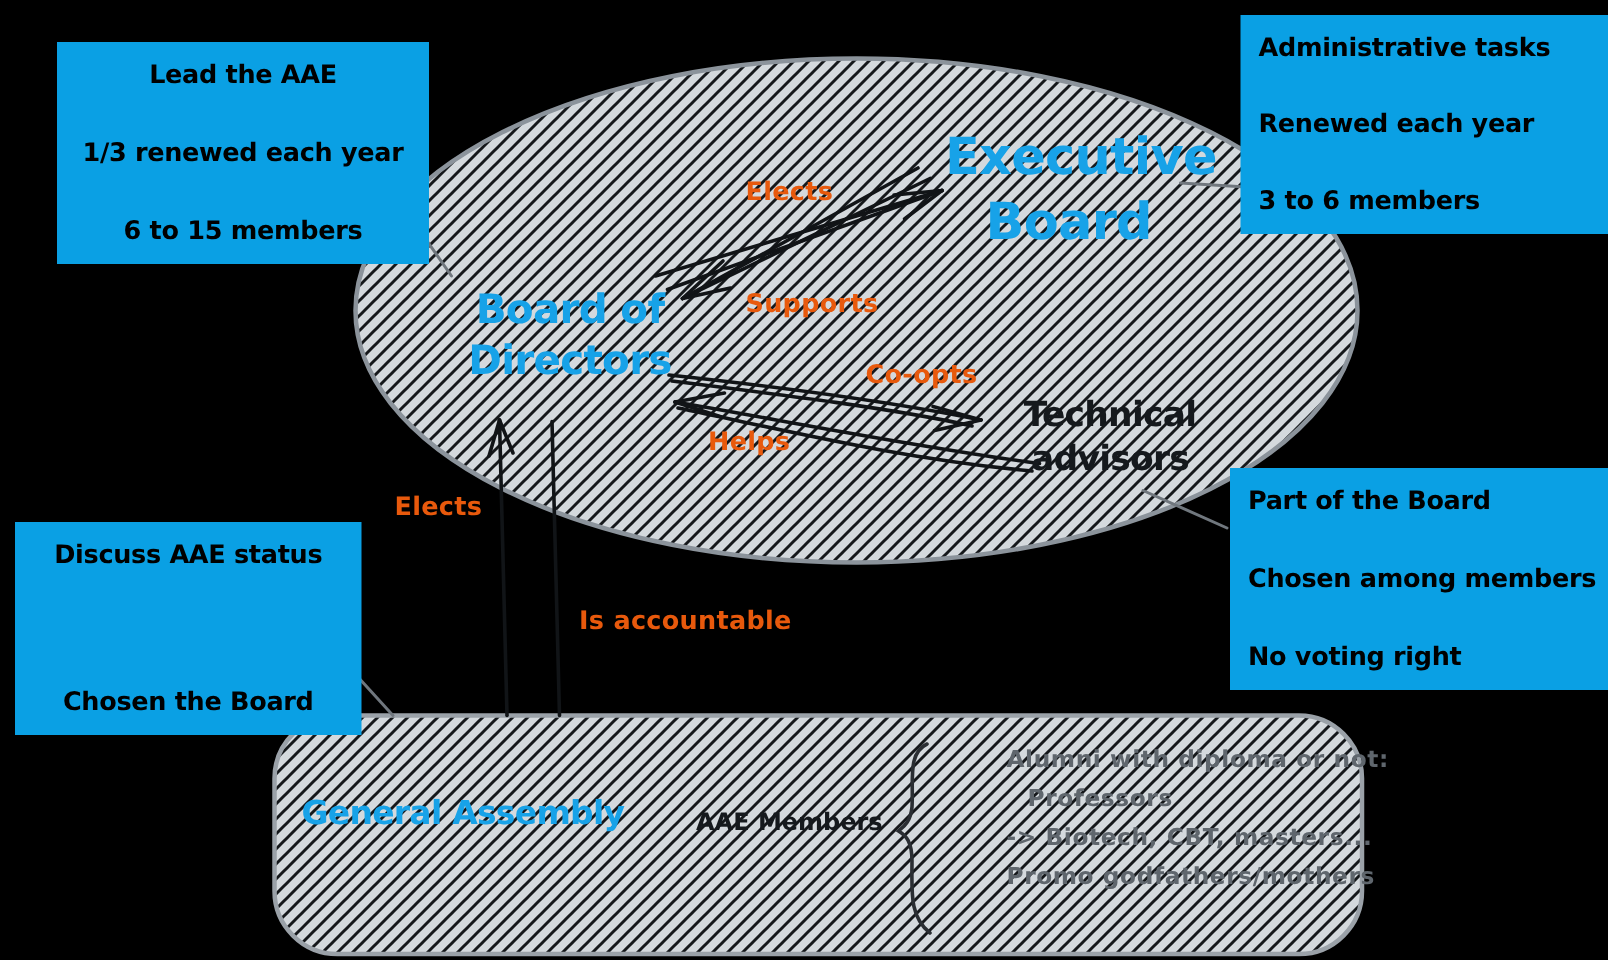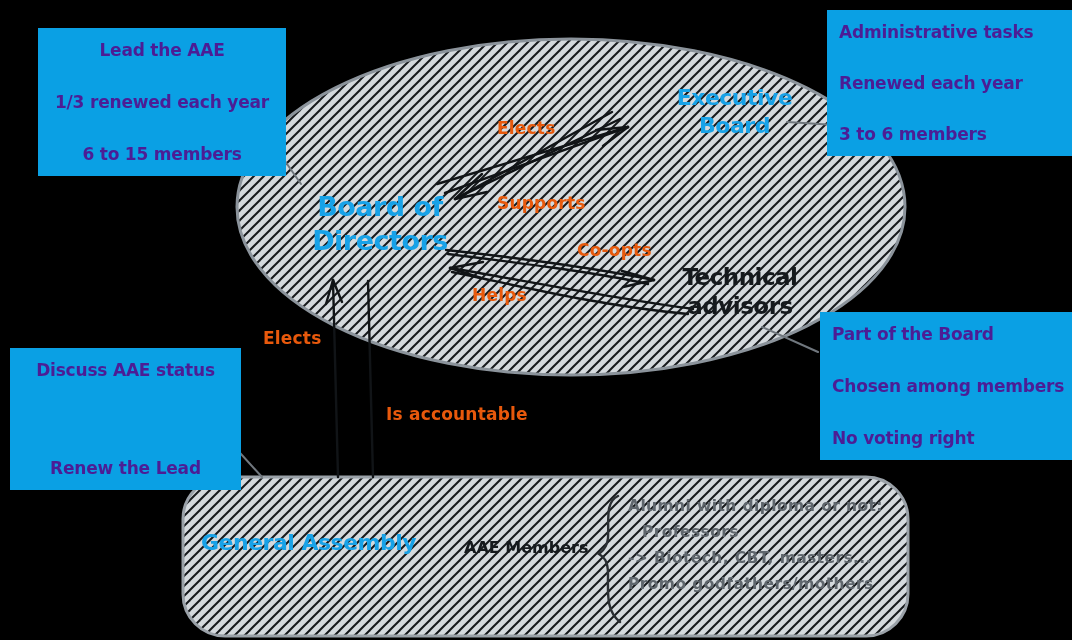--- a/index.html
+++ b/index.html
@@ -2,42 +2,42 @@
 <html><head>
 <meta charset="utf-8">
 <style>
   html,body{margin:0;padding:0;background:#000;}
   .canvas{
     position:relative;width:1072px;height:640px;background:#000;
     overflow:hidden;font-family:"DejaVu Sans",sans-serif;
   }
   .canvas svg{position:absolute;left:0;top:0;z-index:0;}
   .note{
-    position:absolute;z-index:2;background:#0aa0e4;color:#4c1d95;
+    position:absolute;z-index:2;background:#0aa0e4;color:#000000;
     font-weight:bold;font-size:17px;letter-spacing:-0.2px;
     display:flex;flex-direction:column;justify-content:space-between;
     padding:12px 12px;box-sizing:border-box;gap:28px;
   }
   .note.align-right{text-align:center;}
   .note.align-left{text-align:left;}
   .entity{
     position:absolute;z-index:1;white-space:pre-line;text-align:center;
     font-weight:bold;line-height:1.25;letter-spacing:-0.5px;
   }
   .entity.blue{color:#17a2e8;}
   .entity.dark{color:#15191d;}
   .rel{
     position:absolute;z-index:1;color:#e8590c;font-weight:bold;
     font-size:17px;white-space:nowrap;letter-spacing:0.2px;
   }
   .ga-title{position:absolute;z-index:1;color:#17a2e8;font-weight:bold;font-size:22px;letter-spacing:-0.5px;white-space:nowrap;}
   .ga-members{position:absolute;z-index:1;color:#15191d;font-weight:bold;font-size:16px;white-space:nowrap;}
   .members-detail{
     position:absolute;z-index:1;color:#5f666d;font-weight:bold;
-    font-size:15.5px;line-height:26px;letter-spacing:0.4px;white-space:nowrap;
+    font-size:15.5px;line-height:26px;letter-spacing:0.4px;white-space:nowrap;margin-left:43px;
   }
   .members-detail .dline:nth-child(2){padding-left:14px;}
 </style>
 </head>
 <body>
 
 <div class="canvas">
 
   <svg width="1072" height="640" viewBox="0 0 1072 640">
     <defs>
@@ -111,27 +111,27 @@
   </div>
 
   <div class="note align-left" style="left:820px;top:312px;width:296px;height:148px;">
     <div class="line">Part of the Board</div>
     <div class="line">Chosen among members</div>
     <div class="line">No voting right</div>
   </div>
 
   <div class="note align-right" style="left:10px;top:348px;width:231px;height:142px;">
     <div class="line">Discuss AAE status</div>
-    <div class="line">Renew the Lead</div>
+    <div class="line">Chosen the Board</div>
   </div>
 
   <div class="entity blue" style="left:300px;top:190px;width:160px;font-size:27px;">Board of
 Directors</div>
 
-  <div class="entity blue" style="left:652px;top:84px;width:165px;font-size:22px;">Executive
+  <div class="entity blue" style="left:630px;top:84px;width:165px;font-size:34px;">Executive
 Board</div>
 
   <div class="entity dark" style="left:665px;top:263px;width:150px;font-size:23px;">Technical
 advisors</div>
 
   <div class="rel" style="left:497px;top:118px;">Elects</div>
   <div class="rel" style="left:497px;top:193px;">Supports</div>
   <div class="rel" style="left:577px;top:240px;">Co-opts</div>
   <div class="rel" style="left:472px;top:285px;">Helps</div>
   <div class="rel" style="left:263px;top:328px;">Elects</div>

